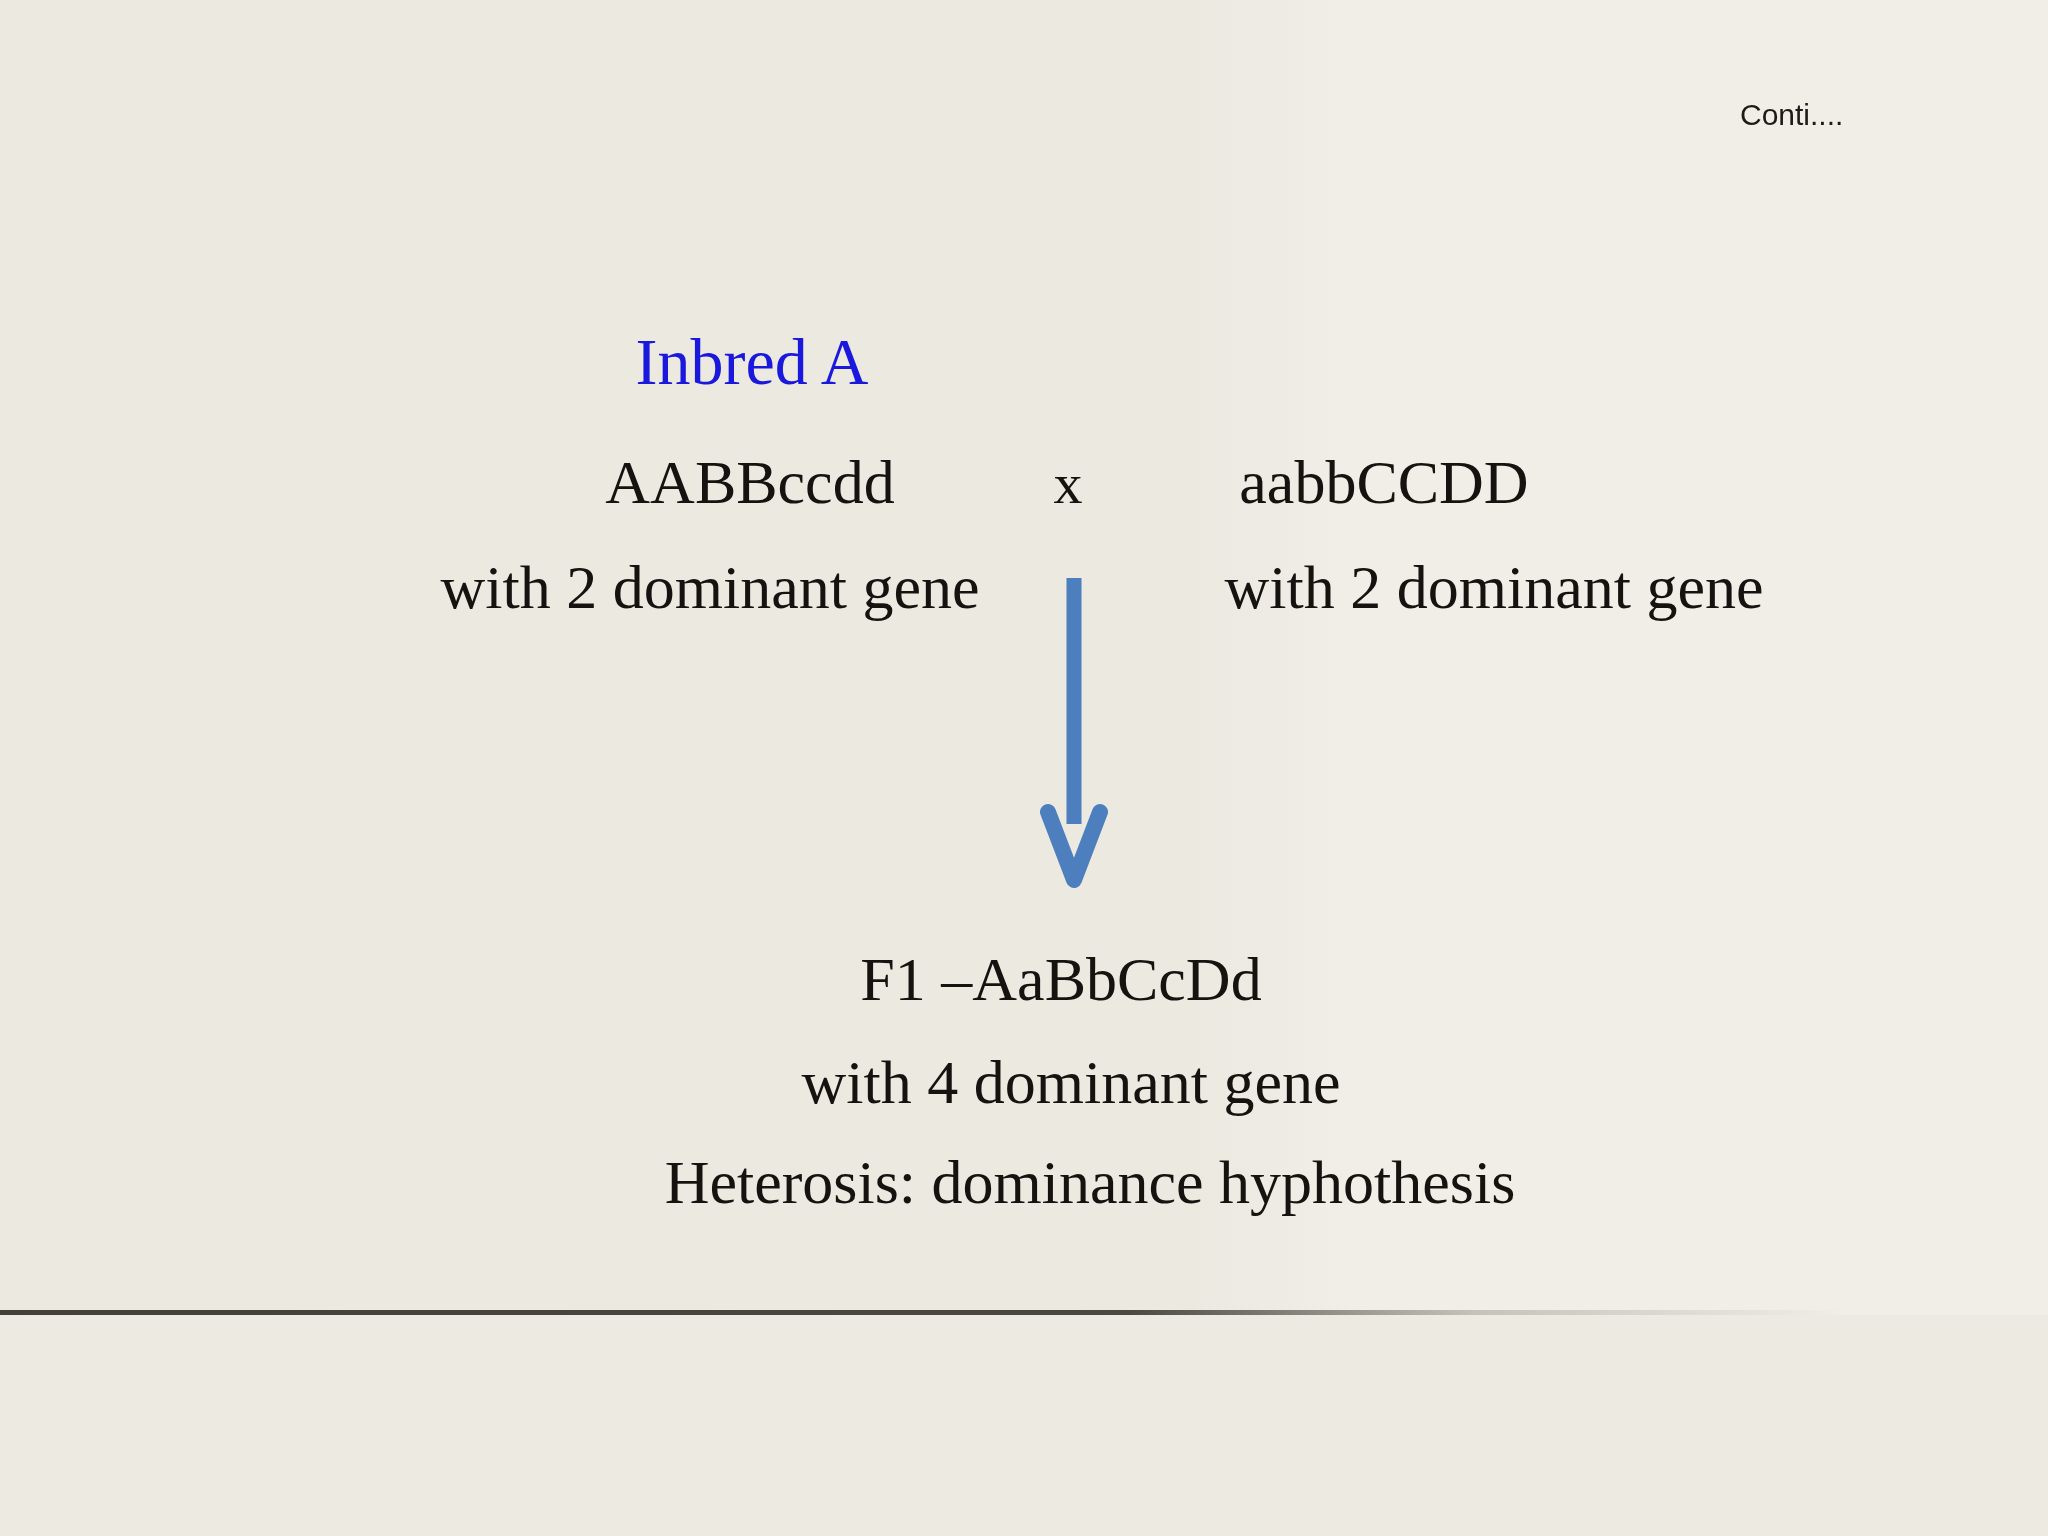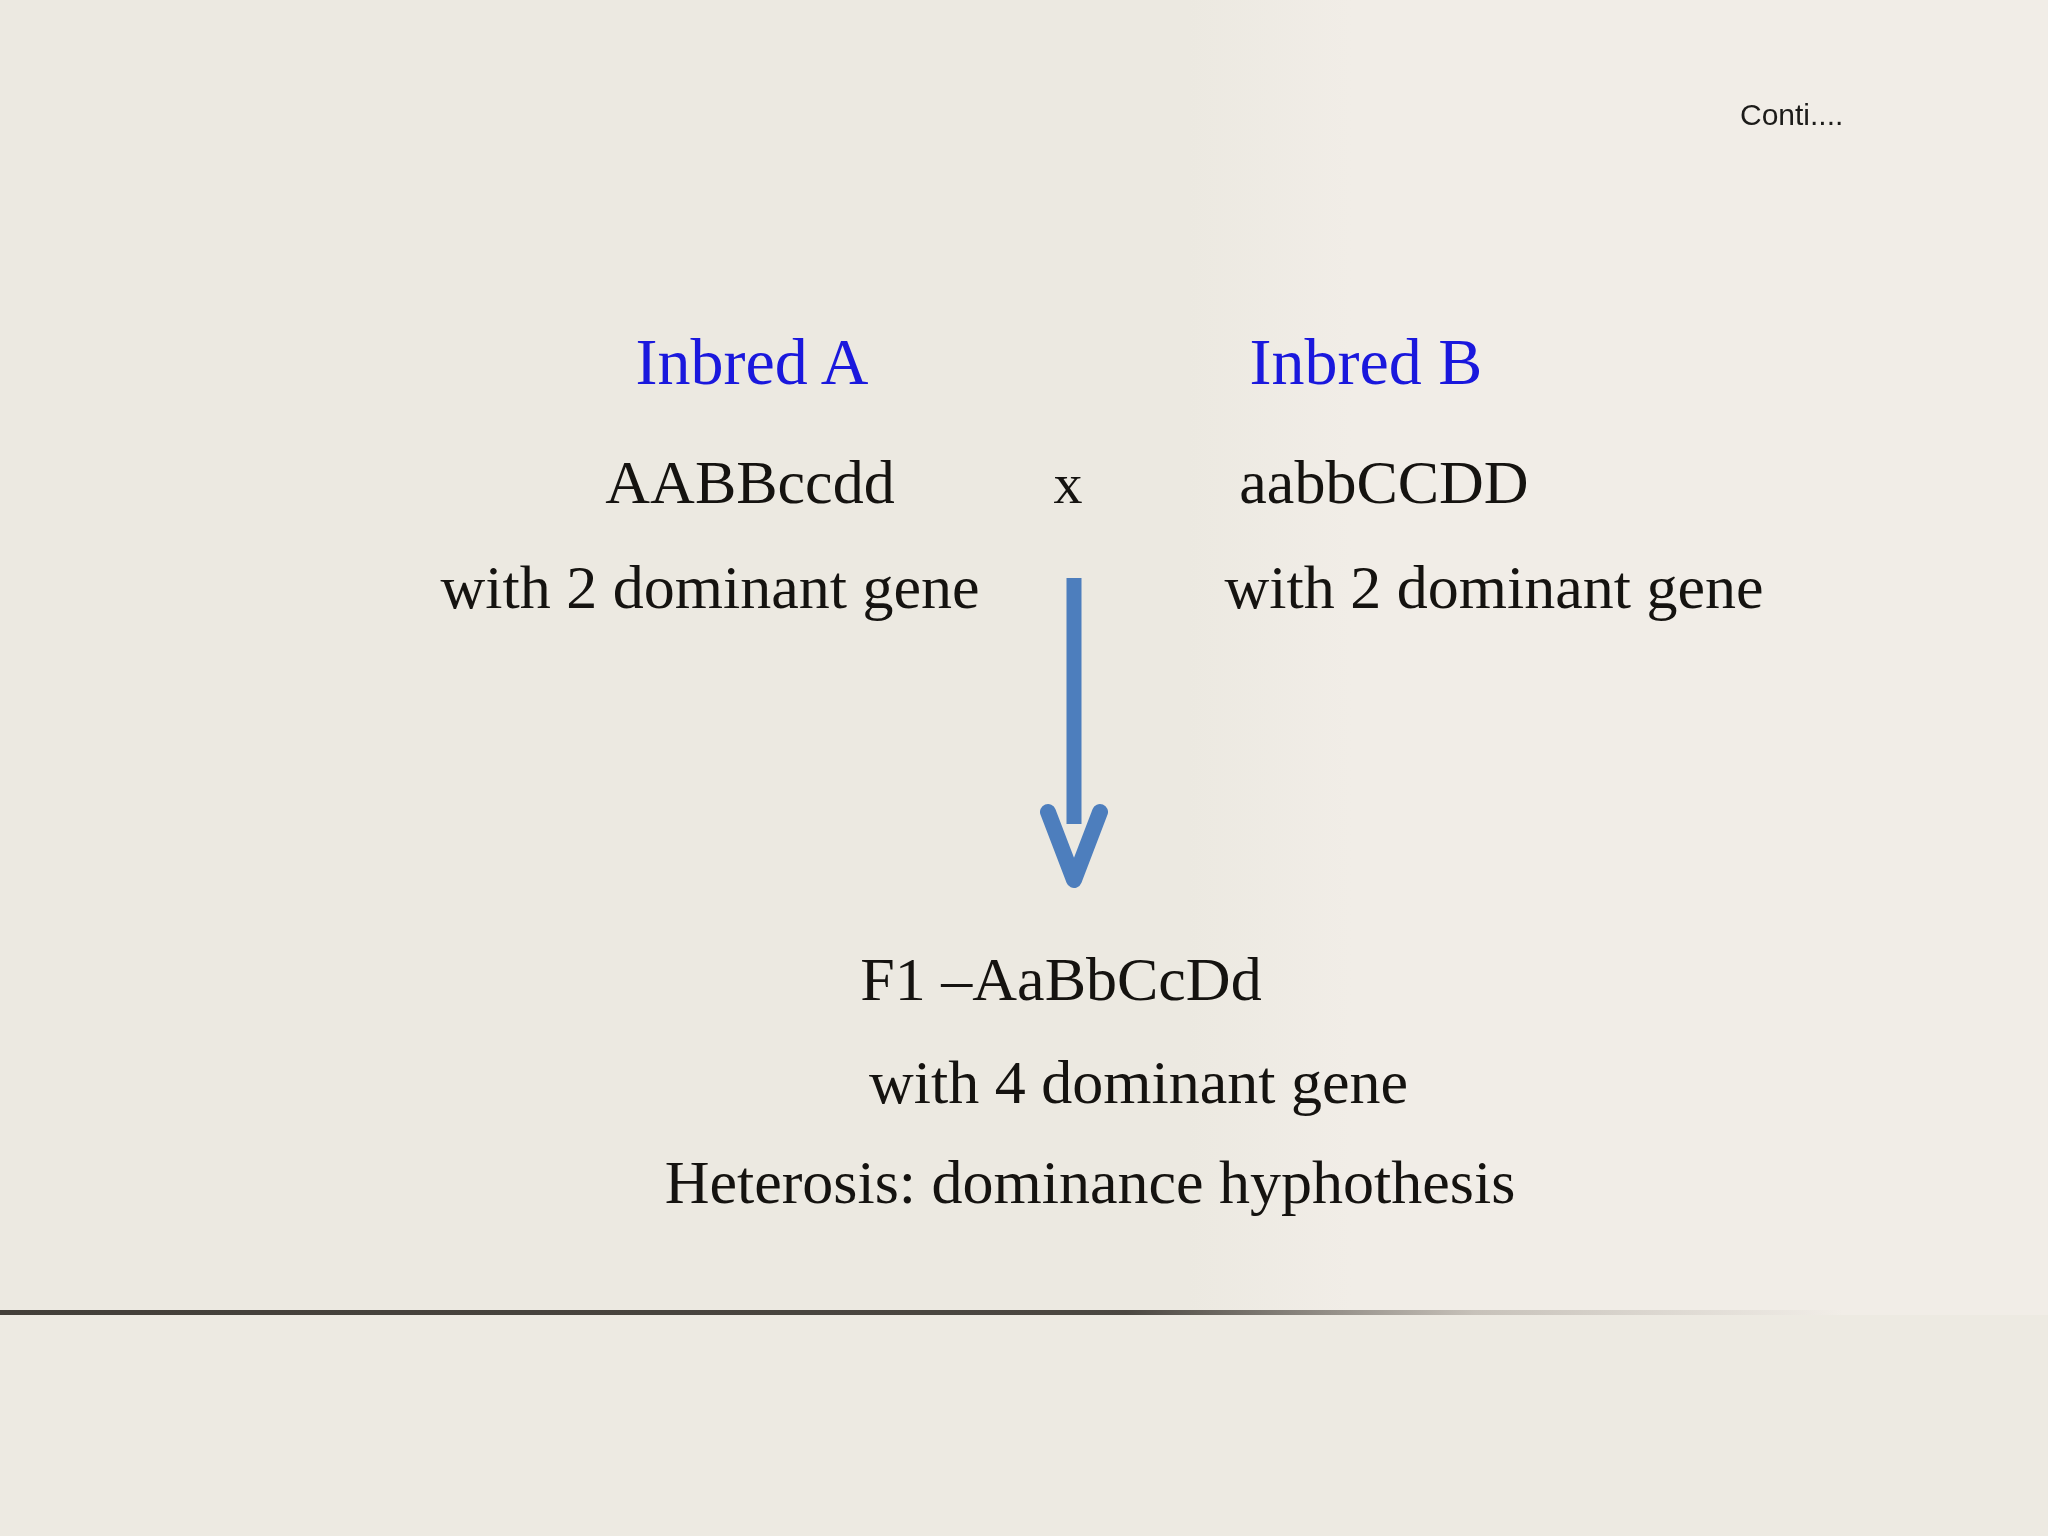--- a/index.html
+++ b/index.html
@@ -53,38 +53,37 @@
 </style>
 </head>
 <body>
 
 <div id="slide">
 
   <div class="abs conti" style="left:1740px; top:98px;">Conti....</div>
 
   <div class="abs serif-line heading-blue" style="left:552px; top:326px; width:400px;">Inbred A</div>
 
-  <div class="abs serif-line heading-blue" style="left:1166px; top:326px; width:400px;">Inbred B</div>
 
   <div class="abs serif-line" style="left:550px; top:448px; width:400px;">AABBccdd</div>
 
   <div class="abs serif-line cross" style="left:1018px; top:452px; width:100px;">x</div>
 
   <div class="abs serif-line" style="left:1184px; top:448px; width:400px;">aabbCCDD</div>
 
   <div class="abs serif-line" style="left:410px; top:553px; width:600px;">with 2 dominant gene</div>
 
   <div class="abs serif-line" style="left:1194px; top:553px; width:600px;">with 2 dominant gene</div>
 
   <svg class="abs" style="left:1040px; top:572px;" width="68" height="322" viewBox="0 0 68 322">
     <line x1="34" y1="6" x2="34" y2="252" stroke="#4D7EBD" stroke-width="15"></line>
     <polyline points="8,240 34,308 60,240" fill="none" stroke="#4D7EBD" stroke-width="16" stroke-linecap="round" stroke-linejoin="round"></polyline>
   </svg>
 
   <div class="abs serif-line" style="left:761px; top:945px; width:600px;">F1 –AaBbCcDd</div>
 
-  <div class="abs serif-line" style="left:808px; top:1048px; width:600px;text-align:right;">with 4 dominant gene</div>
+  <div class="abs serif-line" style="left:771px; top:1048px; width:600px;">with 4 dominant gene</div>
 
   <div class="abs serif-line" style="left:590px; top:1148px; width:1000px;">Heterosis: dominance hyphothesis</div>
 
   <div class="bottom-edge"></div>
 
 </div>
 
 </body></html>

